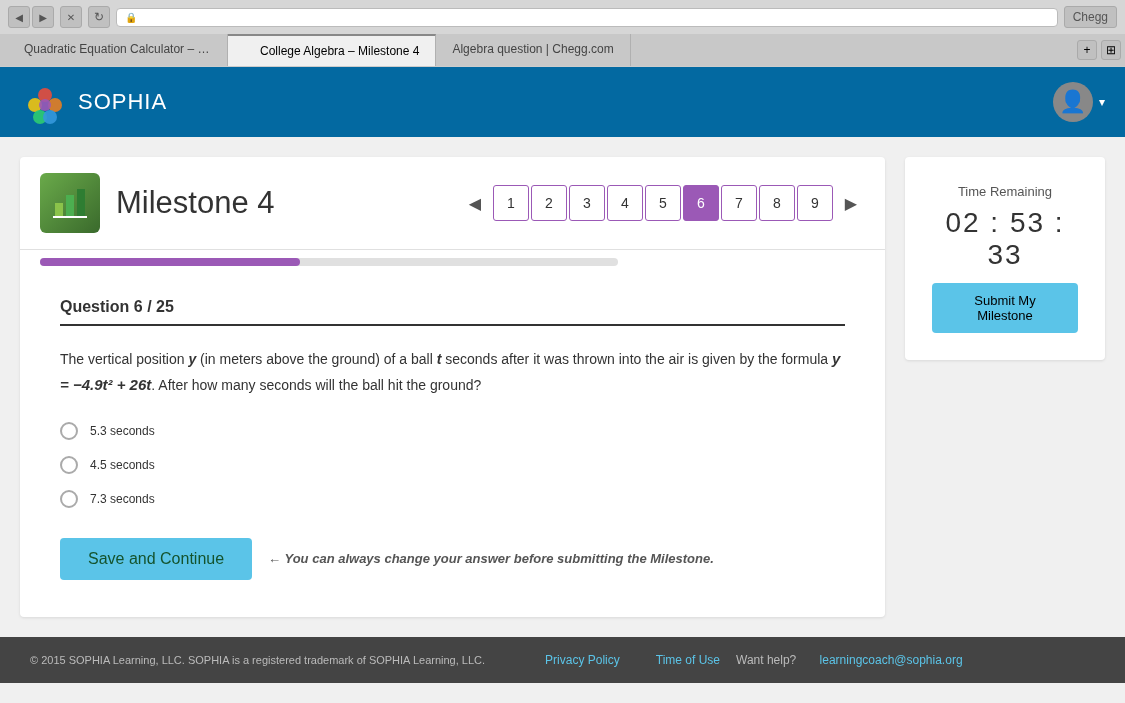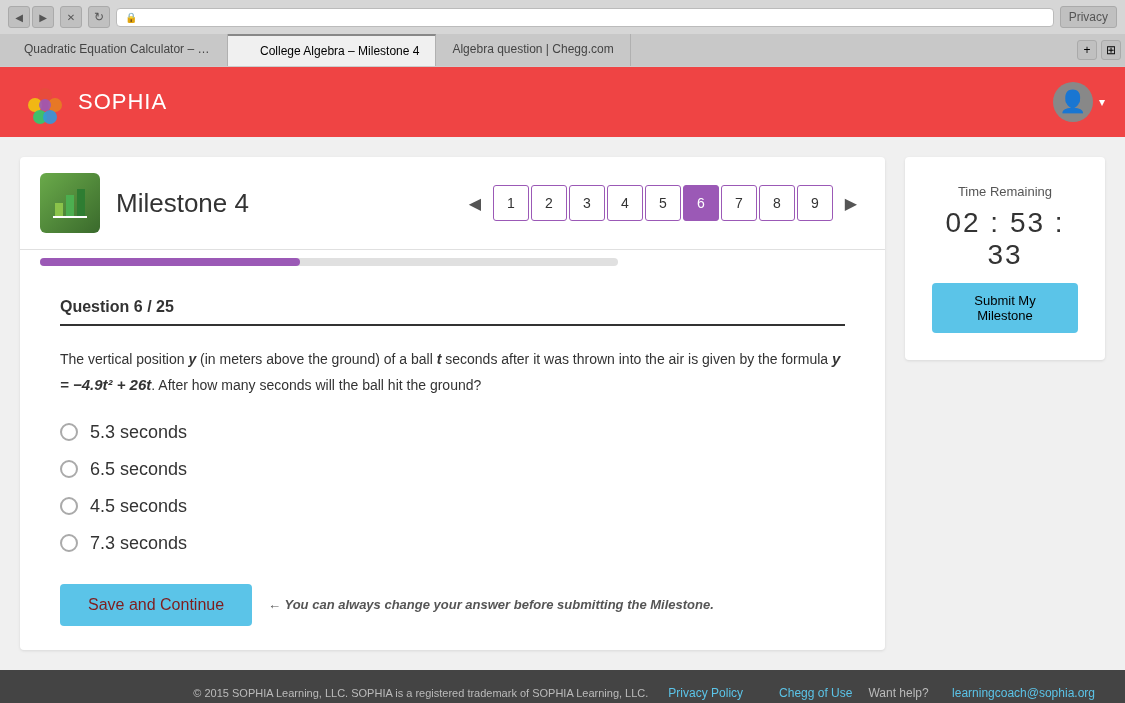--- a/index.html
+++ b/index.html
@@ -16,40 +16,40 @@
     .reader-btn { background: #c0c0c0; border: 1px solid #aaa; border-radius: 3px; padding: 3px 8px; font-size: 12px; color: #555; cursor: pointer; }
     .reload-btn { width: 22px; height: 22px; background: #c0c0c0; border: 1px solid #aaa; border-radius: 3px; display: flex; align-items: center; justify-content: center; font-size: 12px; color: #555; cursor: pointer; }
 
     .browser-tabs { display: flex; background: #c8c8c8; padding: 0 8px; gap: 0; }
     .browser-tab { padding: 8px 16px; font-size: 12px; color: #444; background: #c8c8c8; border-right: 1px solid #b0b0b0; cursor: pointer; white-space: nowrap; max-width: 220px; overflow: hidden; text-overflow: ellipsis; }
     .browser-tab.active { background: #f0f0f0; color: #000; border-top: 2px solid #888; padding-left: 32px; }
     .browser-tab-actions { margin-left: auto; display: flex; align-items: center; gap: 4px; padding: 4px; }
     .tab-btn { width: 20px; height: 20px; background: #c0c0c0; border: 1px solid #aaa; border-radius: 3px; display: flex; align-items: center; justify-content: center; font-size: 12px; cursor: pointer; }
 
     
-    .app-header { background: #ef4444; display: flex; align-items: center; justify-content: space-between; padding: 12px 20px; height: 70px; }
+    .app-header { background: #0369a1; display: flex; align-items: center; justify-content: space-between; padding: 12px 20px; height: 70px; }
     .sophia-logo { display: flex; align-items: center; gap: 8px; }
     .logo-flower { width: 50px; height: 50px; }
     .logo-text { color: white; font-size: 22px; font-weight: 300; letter-spacing: 1px; }
     .user-avatar-area { display: flex; align-items: center; gap: 6px; cursor: pointer; }
     .avatar-circle { width: 40px; height: 40px; background: #888; border-radius: 50%; display: flex; align-items: center; justify-content: center; }
     .avatar-icon { color: #ccc; font-size: 22px; }
     .dropdown-arrow { color: white; font-size: 12px; }
 
     
     .main-content { background: #f0f0f0; padding: 20px; display: flex; gap: 20px; min-height: 500px; }
 
     
     .left-panel { flex: 1; background: white; border-radius: 4px; box-shadow: 0 1px 3px rgba(0,0,0,0.1); }
 
     
     .milestone-header { display: flex; align-items: center; padding: 16px 20px; border-bottom: 1px solid #e0e0e0; gap: 16px; }
     .milestone-icon { width: 60px; height: 60px; background: #5a8a3c; border-radius: 6px; display: flex; align-items: center; justify-content: center; overflow: hidden; }
     .milestone-icon-inner { width: 100%; height: 100%; background: linear-gradient(135deg, #6aaa4a 0%, #3a6a2c 100%); display: flex; align-items: center; justify-content: center; }
-    .milestone-title { font-size: 26px; font-weight: 400; color: #333; flex: 1; }
+    .milestone-title { font-size: 31px; font-weight: 400; color: #333; flex: 1; }
     .milestone-nav { display: flex; align-items: center; gap: 4px; }
     .nav-arrow { width: 28px; height: 28px; background: none; border: none; font-size: 16px; color: #555; cursor: pointer; display: flex; align-items: center; justify-content: center; }
     .question-numbers { display: flex; align-items: center; gap: 2px; overflow: hidden; }
     .q-num { width: 36px; height: 36px; border: 1.5px solid #9b59b6; border-radius: 3px; display: flex; align-items: center; justify-content: center; font-size: 14px; color: #333; cursor: pointer; background: white; }
     .q-num.active { background: #9b59b6; color: white; border-color: #9b59b6; }
 
     
     .progress-area { padding: 8px 20px; }
     .progress-bar-outer { background: #e0e0e0; height: 8px; border-radius: 4px; width: 70%; }
     .progress-bar-inner { background: #9b59b6; height: 100%; border-radius: 4px; }
@@ -58,56 +58,56 @@
     .question-content { padding: 24px 40px; }
     .question-label { font-size: 16px; font-weight: 600; color: #333; margin-bottom: 20px; border-bottom: 2px solid #333; padding-bottom: 8px; }
     .question-text { font-size: 14px; color: #333; line-height: 1.7; margin-bottom: 24px; }
     .math-var { font-style: italic; font-weight: 600; }
     .formula { font-style: italic; font-weight: 700; font-size: 15px; }
 
     
     .answer-options { display: flex; flex-direction: column; gap: 16px; margin-bottom: 30px; }
     .answer-option { display: flex; align-items: center; gap: 12px; cursor: pointer; }
     .radio-circle { width: 18px; height: 18px; border: 2px solid #aaa; border-radius: 50%; background: white; flex-shrink: 0; }
-    .answer-label { font-size: 18px; color: #333; }
+    .answer-label { font-size: 12px; color: #333; }
 
     
     .save-section { display: flex; align-items: center; gap: 16px; padding: 0; }
-    .save-btn { background: #5bc4e8; border: none; padding: 12px 28px; font-size: 16px; color: #7f1d1d; border-radius: 4px; cursor: pointer; font-weight: 500; }
+    .save-btn { background: #5bc4e8; border: none; padding: 12px 28px; font-size: 16px; color: #14532d; border-radius: 4px; cursor: pointer; font-weight: 500; }
     .save-hint { font-size: 13px; color: #555; font-style: italic; display: flex; align-items: center; gap: 6px; font-weight: bold; }
 
     
     .right-panel { width: 200px; display: flex; flex-direction: column; gap: 12px; }
     .time-box { background: white; border-radius: 4px; box-shadow: 0 1px 3px rgba(0,0,0,0.1); padding: 27px; text-align: center; }
     .time-label { font-size: 13px; color: #555; margin-bottom: 8px; }
     .time-display { font-size: 28px; font-weight: 300; color: #333; letter-spacing: 2px; margin-bottom: 12px; }
     .submit-btn { background: #5bc4e8; border: none; padding: 10px 14px; font-size: 13px; color: #000000; border-radius: 4px; cursor: pointer; width: 100%; font-weight: 500; }
 
     
-    .footer { background: #444; padding: 16px 30px; display: flex; justify-content: flex-end; align-items: center; }
+    .footer { background: #444; padding: 16px 30px; display: flex; justify-content: flex-start; align-items: center; gap: 40px; }
     .footer-left { font-size: 11px; color: #bbb; }
     .footer-right { display: flex; gap: 16px; align-items: center; }
     .footer-link { font-size: 12px; color: #5bc4e8; cursor: pointer; text-decoration: none; margin-left: 20px; }
     .footer-help { font-size: 12px; color: #bbb; }
   </style>
 </head>
 <body>
 
 <div class="browser-chrome">
   <div class="browser-toolbar">
     <div class="browser-nav-buttons">
       <div class="nav-btn">◀</div>
       <div class="nav-btn">▶</div>
     </div>
     <div class="nav-btn">✕</div>
     <div class="reload-btn">↻</div>
     <div class="browser-url-bar">
       <span class="lock-icon">🔒</span>
     </div>
-    <div class="reader-btn">Privacy</div>
+    <div class="reader-btn">Chegg</div>
   </div>
   <div style="display:flex; align-items:stretch; background:#c8c8c8;">
     <div class="browser-tabs" style="flex:1; display:flex;">
       <div class="browser-tab">Quadratic Equation Calculator – Symbolab</div>
       <div class="browser-tab active">College Algebra – Milestone 4</div>
       <div class="browser-tab">Algebra question | Chegg.com</div>
     </div>
     <div class="browser-tab-actions">
       <div class="tab-btn">+</div>
       <div class="tab-btn">⊞</div>
@@ -182,24 +182,20 @@
         <span>The vertical position </span><span class="math-var">y</span><span> (in meters above the ground) of a ball </span><span class="math-var">t</span><span> seconds after it was thrown into the air is given by the formula </span><span class="formula">y = −4.9t² + 26t</span><span>. After how many seconds will the ball hit the ground?</span>
       </div>
 
       <div class="answer-options">
         <div class="answer-option">
           <div class="radio-circle"></div>
           <span class="answer-label">5.3 seconds</span>
         </div>
         <div class="answer-option">
           <div class="radio-circle"></div>
-          <span class="answer-label">6.5 seconds</span>
-        </div>
-        <div class="answer-option">
-          <div class="radio-circle"></div>
           <span class="answer-label">4.5 seconds</span>
         </div>
         <div class="answer-option">
           <div class="radio-circle"></div>
           <span class="answer-label">7.3 seconds</span>
         </div>
       </div>
 
       <div class="save-section">
         <button class="save-btn">Save and Continue</button>
@@ -215,18 +211,18 @@
       <button class="submit-btn">Submit My Milestone</button>
     </div>
   </div>
 
 </div>
 
 <div class="footer">
   <div class="footer-left">© 2015 SOPHIA Learning, LLC. SOPHIA is a registered trademark of SOPHIA Learning, LLC.</div>
   <div class="footer-right">
     <a class="footer-link">Privacy Policy</a>
-    <a class="footer-link">Chegg of Use</a>
+    <a class="footer-link">Time of Use</a>
     <span class="footer-help">
       <span>Want help?</span> <a class="footer-link">learningcoach@sophia.org</a>
     </span>
   </div>
 </div>
 
 </body></html>

